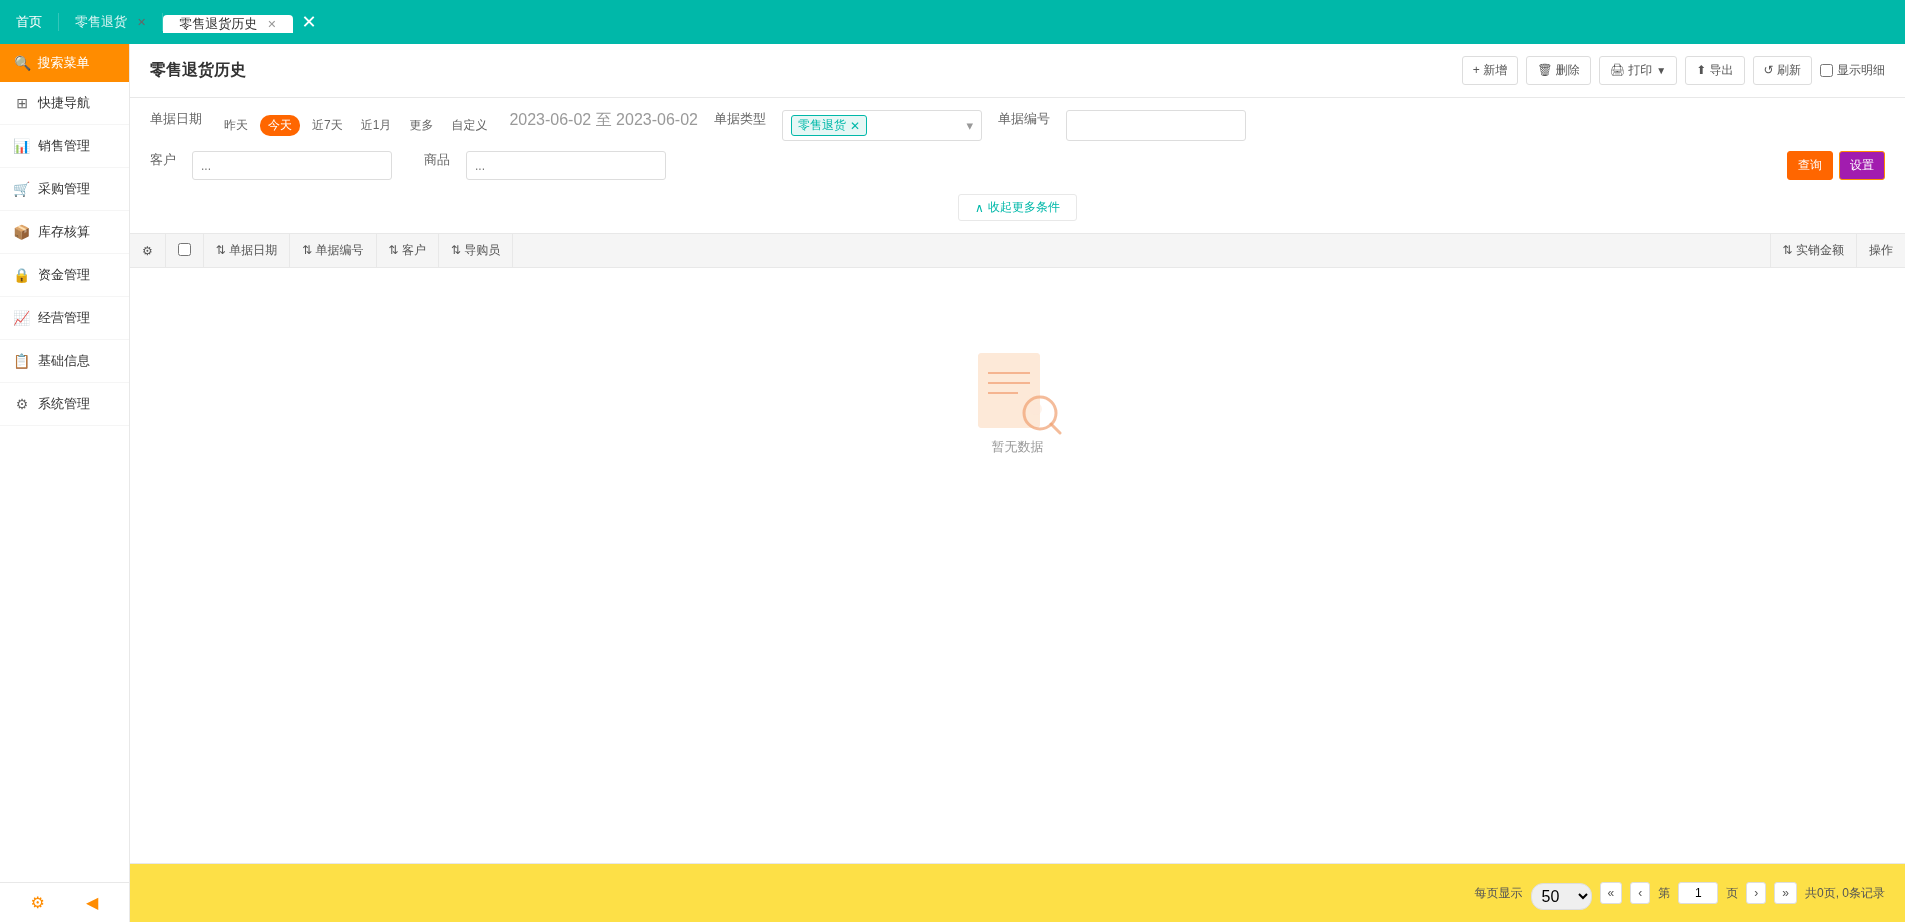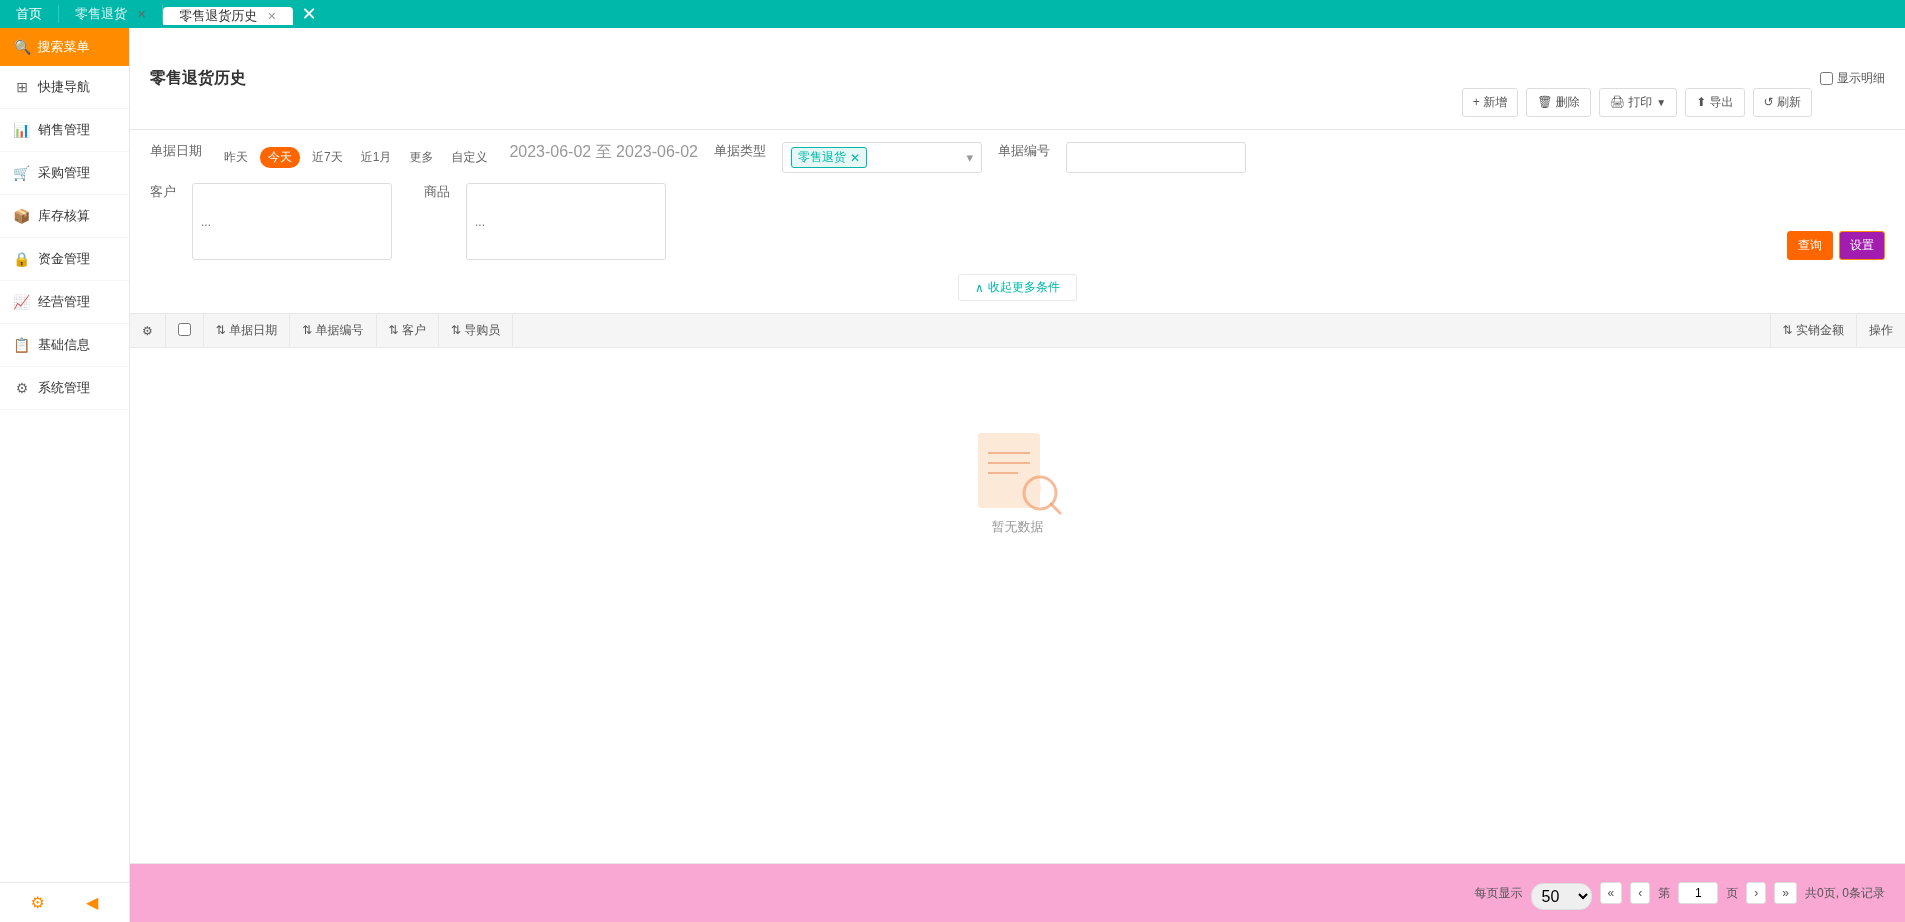--- a/index.html
+++ b/index.html
@@ -1,19 +1,19 @@
 <!DOCTYPE html>
 <html><head>
   <meta charset="utf-8">
   <style>
     * { margin: 0; padding: 0; box-sizing: border-box; }
     body { font-family: 'Microsoft YaHei', Arial, sans-serif; font-size: 13px; background: #f5f5f5; display: flex; flex-direction: column; height: 922px; overflow: hidden; }
 
     
-    .top-bar { height: 28px; background: #00b8a9; display: flex; align-items: center; padding: 0; flex-shrink: 0; }
+    .top-bar { height: 44px; background: #00b8a9; display: flex; align-items: center; padding: 0; flex-shrink: 0; }
     .tab { display: flex; align-items: center; padding: 0 16px; cursor: pointer; color: rgba(255,255,255,0.85); font-size: 13px; gap: 6px; border-right: 1px solid rgba(255,255,255,0.2); }
     .tab.home { color: #fff; }
     .tab.active { background: #fff; color: #333; border-radius: 4px 4px 0 0; margin-top: 4px; }
     .tab .tab-close { color: #666; font-size: 11px; margin-left: 4px; cursor: pointer; }
     .tab.active .tab-close { color: #999; }
     .top-bar-right { display: flex; align-items: center; padding-right: 16px; gap: 8px; }
     .close-btn { color: #fff; font-size: 18px; cursor: pointer; padding: 0 8px; }
 
     
     .main-layout { display: flex; flex: 1; overflow: hidden; }
@@ -28,21 +28,21 @@
     .sidebar-bottom { display: flex; align-items: center; justify-content: space-around; padding: 10px; border-top: 1px solid #e8e8e8; }
     .sidebar-bottom-icon { color: #ff8c00; font-size: 16px; cursor: pointer; }
 
     
     .content { flex: 1; display: flex; flex-direction: column; overflow: hidden; background: #f5f5f5; }
 
     
     .page-header { background: #fff; padding: 12px 20px 0 20px; border-bottom: 1px solid #e8e8e8; display: flex; align-items: center; justify-content: space-between; flex-shrink: 0; }
     .page-title { font-size: 16px; font-weight: bold; color: #333; padding-bottom: 12px; }
     .toolbar { display: flex; align-items: center; gap: 8px; padding-bottom: 12px; }
-    .toolbar-btn { display: flex; align-items: center; gap: 4px; padding: 5px 10px; border: 1px solid #ddd; background: #fff; border-radius: 3px; cursor: pointer; font-size: 12px; color: #555; margin-top: 48px; }
+    .toolbar-btn { display: flex; align-items: center; gap: 4px; padding: 5px 10px; border: 1px solid #ddd; background: #fff; border-radius: 3px; cursor: pointer; font-size: 12px; color: #555; }
     .toolbar-btn.primary { background: #ff6600; color: #fff; border-color: #ff6600; }
     .show-detail-label { display: flex; align-items: center; gap: 4px; font-size: 12px; color: #555; }
     .checkbox-small { width: 13px; height: 13px; }
 
     
     .filter-area { background: #fff; padding: 12px 20px; border-bottom: 1px solid #e8e8e8; flex-shrink: 0; }
     .filter-row { display: flex; gap: 16px; margin-bottom: 10px; flex-wrap: wrap; }
     .filter-label { color: #666; font-size: 13px; white-space: nowrap; }
     .date-filters { display: flex; align-items: center; gap: 6px; }
     .date-btn { padding: 2px 6px; border: none; background: none; cursor: pointer; font-size: 12px; color: #666; border-radius: 3px; }
@@ -62,21 +62,21 @@
     .data-table th:last-child { border-right: none; }
     .data-table td { border-bottom: 1px solid #f0f0f0; padding: 8px 12px; font-size: 12px; color: #333; }
     .th-settings { width: 40px; text-align: center; }
     .th-checkbox { width: 32px; text-align: center; }
 
     
     .empty-state { display: flex; flex-direction: column; align-items: center; justify-content: center; padding: 80px 0; }
     .empty-text { color: #999; font-size: 13px; font-family: Liberation Serif, serif; }
 
     
-    .pagination { display: flex; align-items: center; justify-content: flex-end; padding: 12px 20px; background: #f9a8d4; border-top: 1px solid #e8e8e8; gap: 8px; font-size: 12px; color: #555; flex-shrink: 0; }
+    .pagination { display: flex; align-items: center; justify-content: flex-end; padding: 12px 20px; background: #fde047; border-top: 1px solid #e8e8e8; gap: 8px; font-size: 12px; color: #555; flex-shrink: 0; }
     .page-size-select { border: 1px solid #ddd; border-radius: 12px; padding: 3px 6px; font-size: 16px; margin-top: 7px; }
     .page-nav-btn { border: 1px solid #ddd; background: #fff; border-radius: 3px; padding: 3px 7px; cursor: pointer; color: #555; font-size: 12px; }
     .page-input { border: 1px solid #ddd; border-radius: 3px; padding: 3px 6px; width: 40px; text-align: center; font-size: 12px; }
 
     
     .tabs-wrapper { display: flex; align-items: center; height: 40px; }
   </style>
 </head>
 <body>
 

